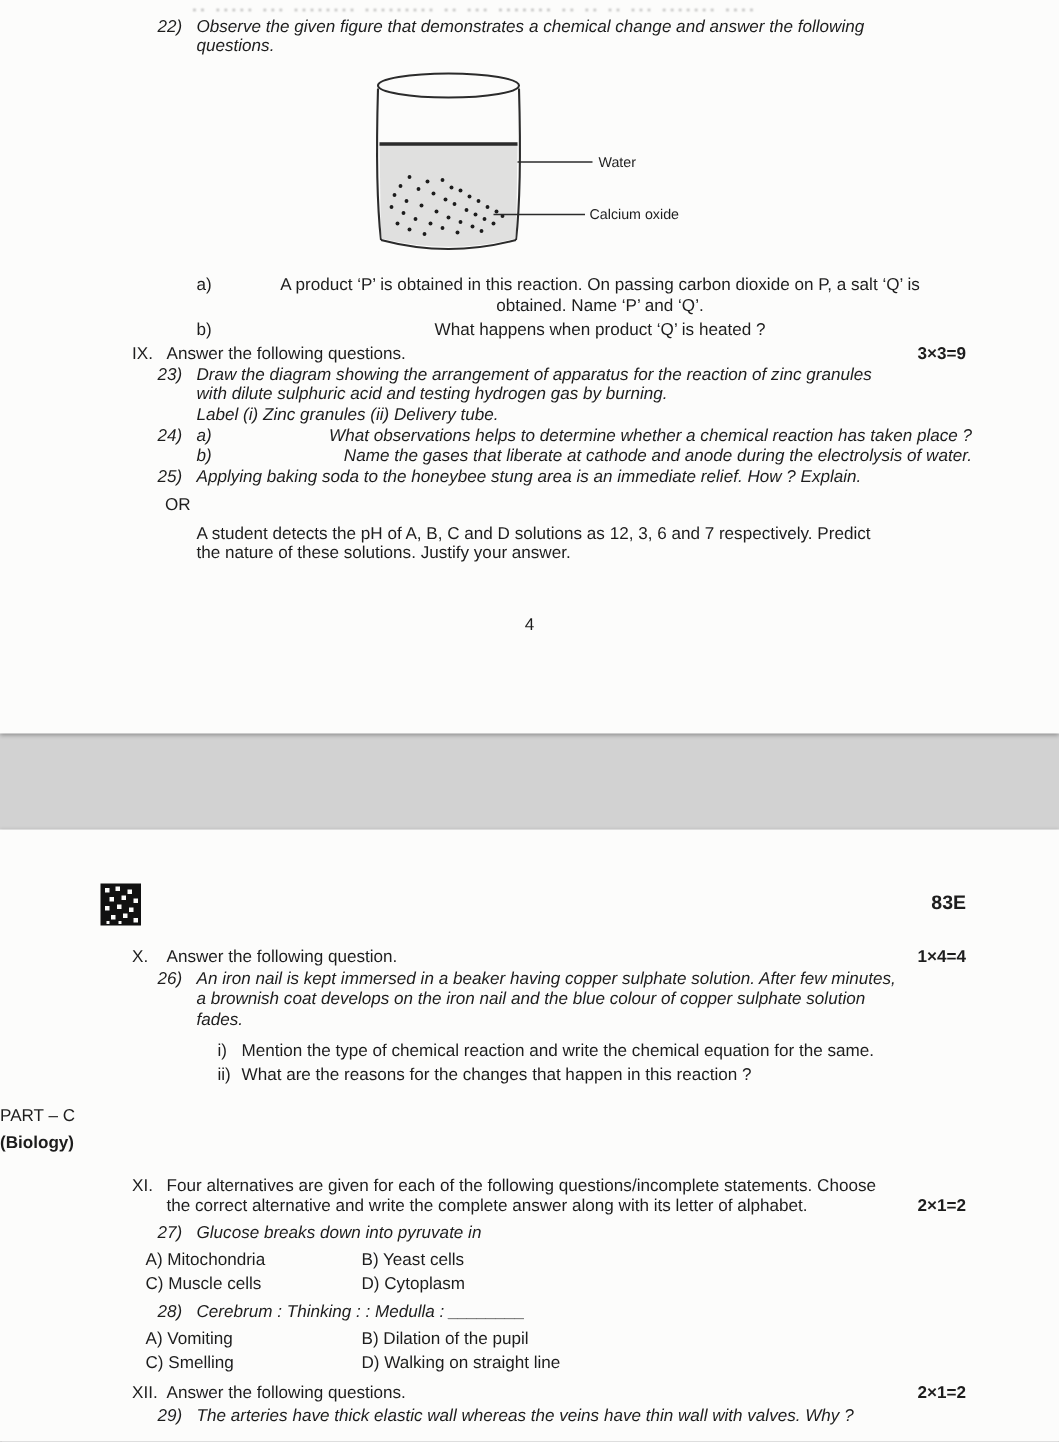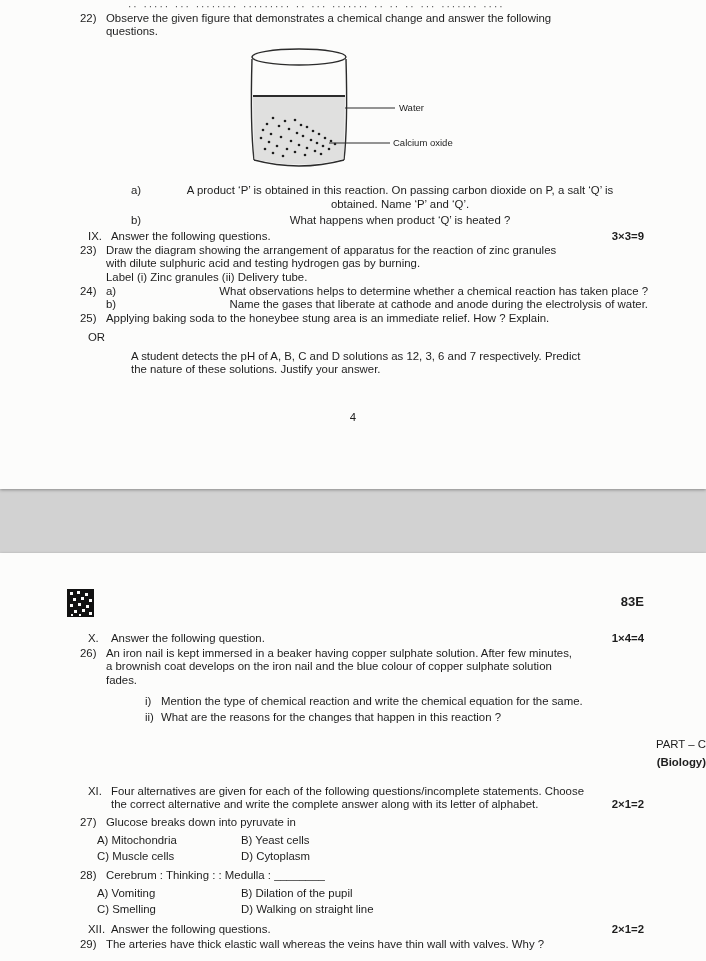--- a/index.html
+++ b/index.html
@@ -15,41 +15,41 @@
   .page2 { height:482px; }
 
   .cutoff { height:8px; overflow:hidden; margin-left:128px; color:#4a4a4a;
             filter:blur(.6px); font-size:10px; letter-spacing:2px; }
 
   .sec { display:flex; margin-left:88px; margin-right:62px; }
   .sec .r { flex:0 0 23px; }
   .sec .t { flex:1; }
   .marks { margin-left:auto; font-weight:bold; white-space:nowrap; padding-left:10px; }
 
-  .q { display:flex; margin-left:80px; margin-right:58px; }
+  .q { display:flex; margin-left:105px; margin-right:58px;font-style:italic; }
   .q .n { flex:0 0 26px; }
   .q .t { flex:1; }
 
   .sub { display:flex; margin-left:131px; margin-right:54px; }
   .sub .n { flex:0 0 17px; }
   .sub .t { flex:1;text-align:center; }
 
   .subi { display:flex; margin-left:145px; margin-right:54px; }
   .subi .n { flex:0 0 16px; }
   .subi .t { flex:1; }
 
   .inner { display:flex; }
   .inner .n2 { flex:0 0 17px; }
   .inner .t2 { flex:1;text-align:right; }
 
   .optrow { display:flex; margin-left:97px; }
   .opt1 { width:144px; }
 
-  .orlabel { margin-left:88px; font-weight:normal; }
-  .center { text-align:right; }
+  .orlabel { margin-left:110px; font-weight:normal; }
+  .center { text-align:left; }
   .bold { font-weight:bold; }
   .pageno { text-align:center; margin-top:35px; }
 
   .figure { margin:8px 0 0 243px; height:132px; }
   .st  { fill:none; stroke:#2b2b2b; stroke-width:1.4; }
   .st2 { fill:none; stroke:#2b2b2b; stroke-width:2.2; }
   .st3 { fill:none; stroke:#2b2b2b; stroke-width:1; }
   .figlabel { font-family:"Liberation Sans", sans-serif; font-size:9.5px; fill:#1d1d1d; }
 
   .p2head { display:flex; align-items:flex-start; margin:34px 62px 0 66px; }

